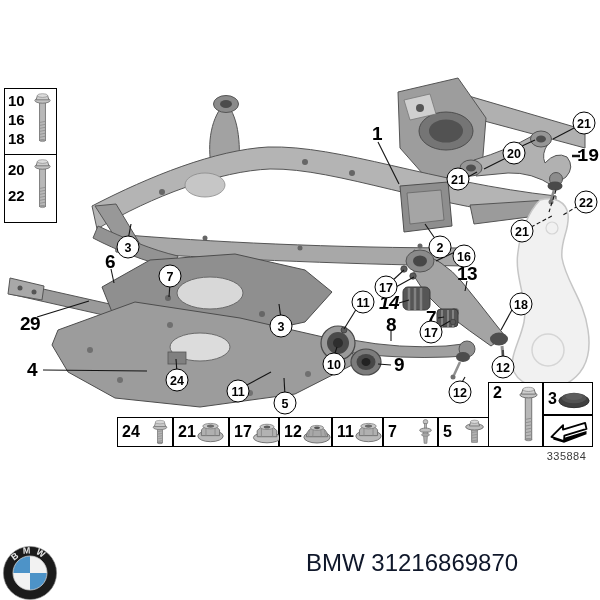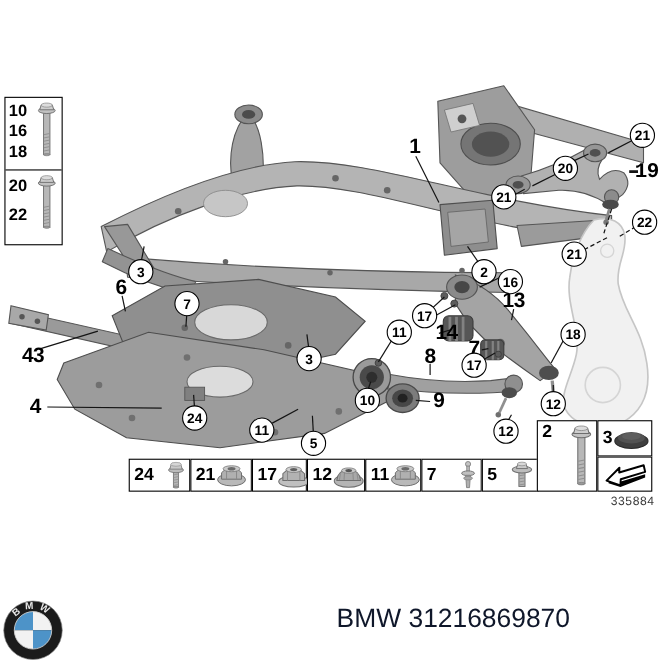--- a/index.html
+++ b/index.html
@@ -28,21 +28,21 @@
   .icon{flex:0 0 auto}
   .i-bolt{width:16px;height:27px}
   .i-bolt-long{width:19px;height:58px}
   .i-flange-nut{width:29px;height:22px}
   .i-hexnut-washer{width:30px;height:23px}
   .i-locknut{width:30px;height:23px}
   .i-rivet{width:15px;height:27px}
   .i-screw-washer{width:21px;height:26px}
   .i-cap{width:34px;height:21px}
   .i-arrow{width:41px;height:27px}
-  .drawing-number{position:absolute;left:538px;top:450px;width:57px;text-align:right;font-size:11px;color:#3a3a3a;letter-spacing:.5px}
+  .drawing-number{position:absolute;left:538px;top:450px;width:57px;text-align:center;font-size:11px;color:#3a3a3a;letter-spacing:.5px}
   
   .caption{position:absolute;left:306px;top:549px;font-size:24px;color:#0f172a;white-space:nowrap}
   .roundel{position:absolute;left:2px;top:545px}
 </style>
 </head>
 <body>
 
 <div class="stage">
 
   <svg class="art" width="600" height="540" viewBox="0 0 600 540">
@@ -308,24 +308,24 @@
       </div>
       <svg class="i-bolt-long">
           <use href="#sym-bolt-long"></use>
         </svg>
     </div>
   </div>
 
   <div id="callout-layer">
       <div class="callout plain" style="left: 377px; top: 134px;">1</div>
       <div class="callout plain" style="left: 110px; top: 262px;">6</div>
-      <div class="callout plain" style="left: 30px; top: 324px;">43</div>
+      <div class="callout plain" style="left: 30px; top: 324px;">29</div>
       <div class="callout plain" style="left: 32px; top: 370px;">4</div>
       <div class="callout plain" style="left: 467px; top: 274px;">13</div>
-      <div class="callout plain" style="left: 406px; top: 303px;">14</div>
+      <div class="callout plain" style="left: 389px; top: 303px; font-style: italic;">14</div>
       <div class="callout plain" style="left: 431px; top: 318px;">7</div>
       <div class="callout plain" style="left: 391px; top: 325px;">8</div>
       <div class="callout plain" style="left: 399px; top: 365px;">9</div>
       <div class="callout plain" style="left: 588px; top: 156px; font-family: Liberation Mono, monospace;">19</div>
       <div class="callout circle" style="left: 128px; top: 247px;">3</div>
       <div class="callout circle" style="left: 170px; top: 276px;">7</div>
       <div class="callout circle" style="left: 281px; top: 326px;">3</div>
       <div class="callout circle" style="left: 177px; top: 380px;">24</div>
       <div class="callout circle" style="left: 238px; top: 391px;">11</div>
       <div class="callout circle" style="left: 285px; top: 403px;">5</div>

